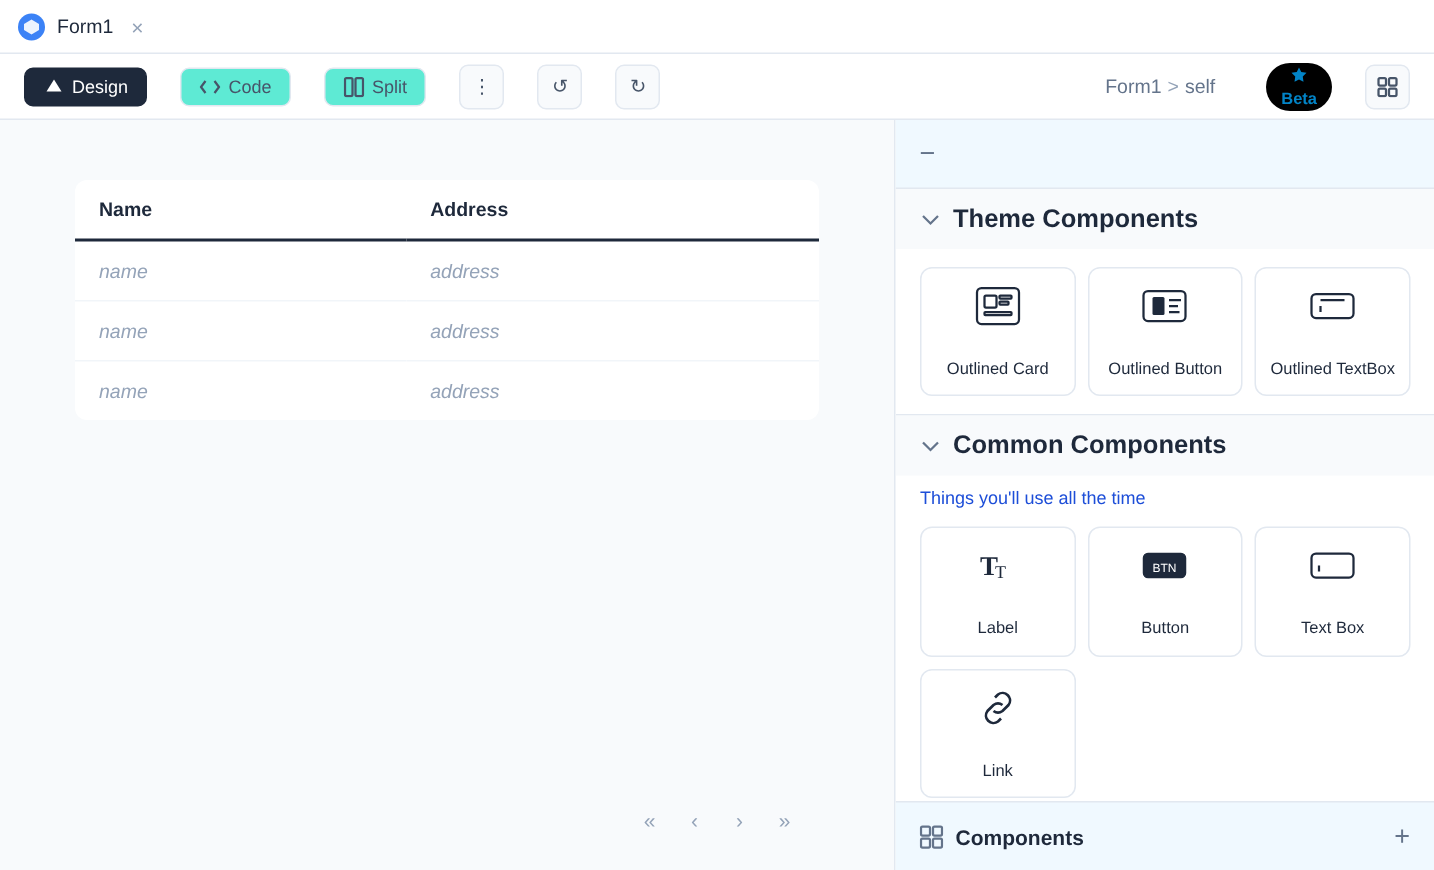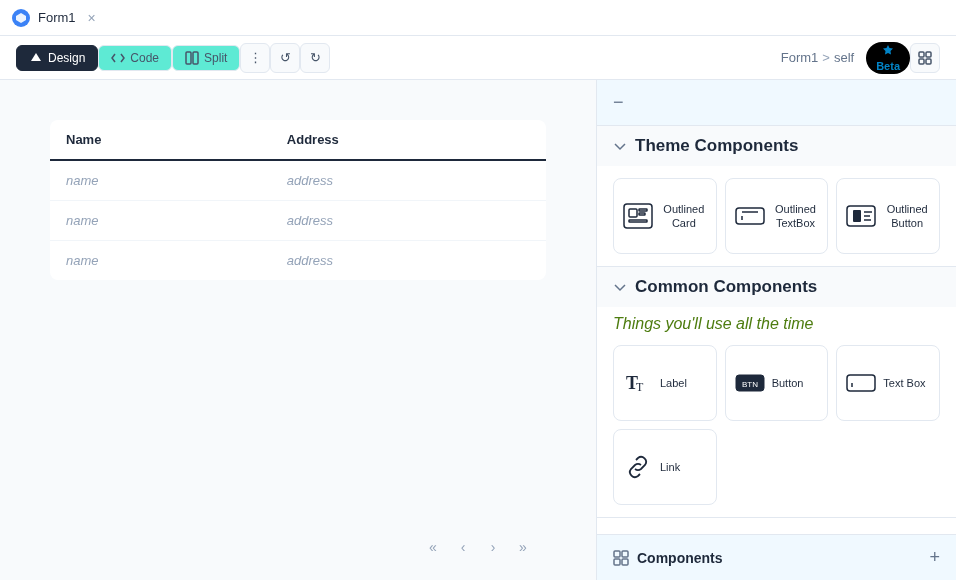--- a/index.html
+++ b/index.html
@@ -11,21 +11,21 @@
       padding: 0 12px; height: 36px; gap: 8px;
     }
     .title-bar-icon { width: 18px; height: 18px; background: #3b82f6; border-radius: 50%; display: flex; align-items: center; justify-content: center; }
     .title-bar-icon svg { fill: white; }
     .title-bar-name { font-size: 13px; color: #1e293b; font-weight: 500; }
     .title-bar-close { color: #94a3b8; cursor: pointer; font-size: 14px; margin-left: 4px; }
 
     
     .toolbar {
       display: flex; align-items: center; background: #fff; border-bottom: 1px solid #e2e8f0;
-      padding: 0 16px; height: 44px; gap: 0;
+      padding: 0 16px; height: 44px; gap: 22px;
     }
     .toolbar-btn {
       display: flex; align-items: center; gap: 5px; padding: 5px 12px;
       border: 1px solid #e2e8f0; border-radius: 6px; background: #5eead4;
       cursor: pointer; font-size: 12px; color: #475569;
     }
     .toolbar-btn.active { background: #1e293b; color: #fff; border-color: #1e293b; }
     .toolbar-btn svg { width: 14px; height: 14px; }
     .toolbar-icon-btn {
       display: flex; align-items: center; justify-content: center;
@@ -72,25 +72,25 @@
     .panel-body { flex: 1; overflow-y: auto; }
 
     
     .component-group { border-bottom: 1px solid #e2e8f0; }
     .group-header {
       display: flex; align-items: center; gap: 8px; padding: 10px 16px;
       cursor: pointer; font-weight: 600; font-size: 17px; color: #1e293b;
       background: #f8fafc;
     }
     .group-header svg { color: #64748b; }
-    .group-hint { padding: 8px 16px 0 16px; font-size: 16px; color: #4d7c0f; font-style: italic; }
+    .group-hint { padding: 8px 16px 0 16px; font-size: 12px; color: #1d4ed8; }
     .component-grid { display: grid; grid-template-columns: repeat(3, 1fr); gap: 8px; padding: 12px 16px; }
     .component-item {
-      display: flex; flex-direction: row; align-items: center; gap: 6px;
-      padding: 22px 8px; border: 1px solid #e2e8f0; border-radius: 8px;
+      display: flex; flex-direction: column; align-items: center; gap: 20px;
+      padding: 10px 8px; border: 1px solid #e2e8f0; border-radius: 8px;
       cursor: pointer; background: #fff; transition: background 0.15s;
     }
     .component-icon { font-size: 22px; color: #1e293b; display: flex; align-items: center; justify-content: center; height: 30px; }
     .component-label { font-size: 11px; color: #1e293b; text-align: center; line-height: 1.3; }
 
     
     .panel-footer {
       display: flex; align-items: center; justify-content: space-between;
       padding: 12px 16px; background: #f0f9ff; border-top: 1px solid #e2e8f0;
       margin-top: auto;
@@ -218,39 +218,39 @@
                 <rect x="17" y="11" width="6" height="2" rx="0.5"></rect>
                 <rect x="7" y="18" width="18" height="2" rx="0.5"></rect>
               </svg>
             </div>
             <span class="component-label">Outlined Card</span>
           </div>
 
           <div class="component-item">
             <div class="component-icon">
               <svg width="32" height="28" viewBox="0 0 32 28" fill="none" stroke="#1e293b" stroke-width="1.5">
-                <rect x="2" y="6" width="28" height="16" rx="3"></rect>
-                <line x1="8" y1="14" x2="8" y2="18"></line>
-                <line x1="8" y1="10" x2="24" y2="10"></line>
-              </svg>
-            </div>
-            <span class="component-label">Outlined TextBox</span>
-          </div>
-
-          <div class="component-item">
-            <div class="component-icon">
-              <svg width="32" height="28" viewBox="0 0 32 28" fill="none" stroke="#1e293b" stroke-width="1.5">
                 <rect x="2" y="4" width="28" height="20" rx="3"></rect>
                 <rect x="8" y="8" width="8" height="12" rx="1" fill="#1e293b" stroke="none"></rect>
                 <line x1="19" y1="10" x2="27" y2="10"></line>
                 <line x1="19" y1="14" x2="25" y2="14"></line>
                 <line x1="19" y1="18" x2="26" y2="18"></line>
               </svg>
             </div>
             <span class="component-label">Outlined Button</span>
+          </div>
+
+          <div class="component-item">
+            <div class="component-icon">
+              <svg width="32" height="28" viewBox="0 0 32 28" fill="none" stroke="#1e293b" stroke-width="1.5">
+                <rect x="2" y="6" width="28" height="16" rx="3"></rect>
+                <line x1="8" y1="14" x2="8" y2="18"></line>
+                <line x1="8" y1="10" x2="24" y2="10"></line>
+              </svg>
+            </div>
+            <span class="component-label">Outlined TextBox</span>
           </div>
         </div>
       </div>
 
       <div class="component-group">
         <div class="group-header">
           <svg width="14" height="14" viewBox="0 0 14 14" fill="none" stroke="#64748b" stroke-width="1.5">
               <polyline points="2,5 7,10 12,5"></polyline>
             </svg>
           <span>Common Components</span>

